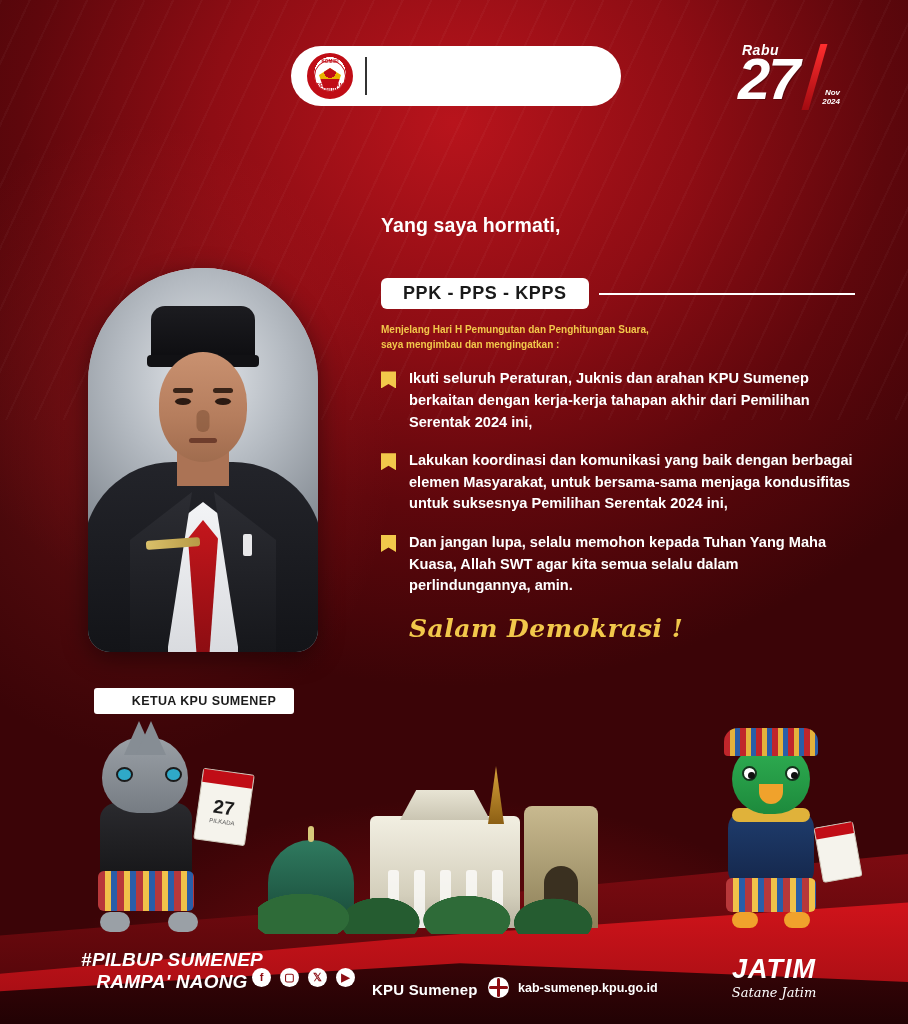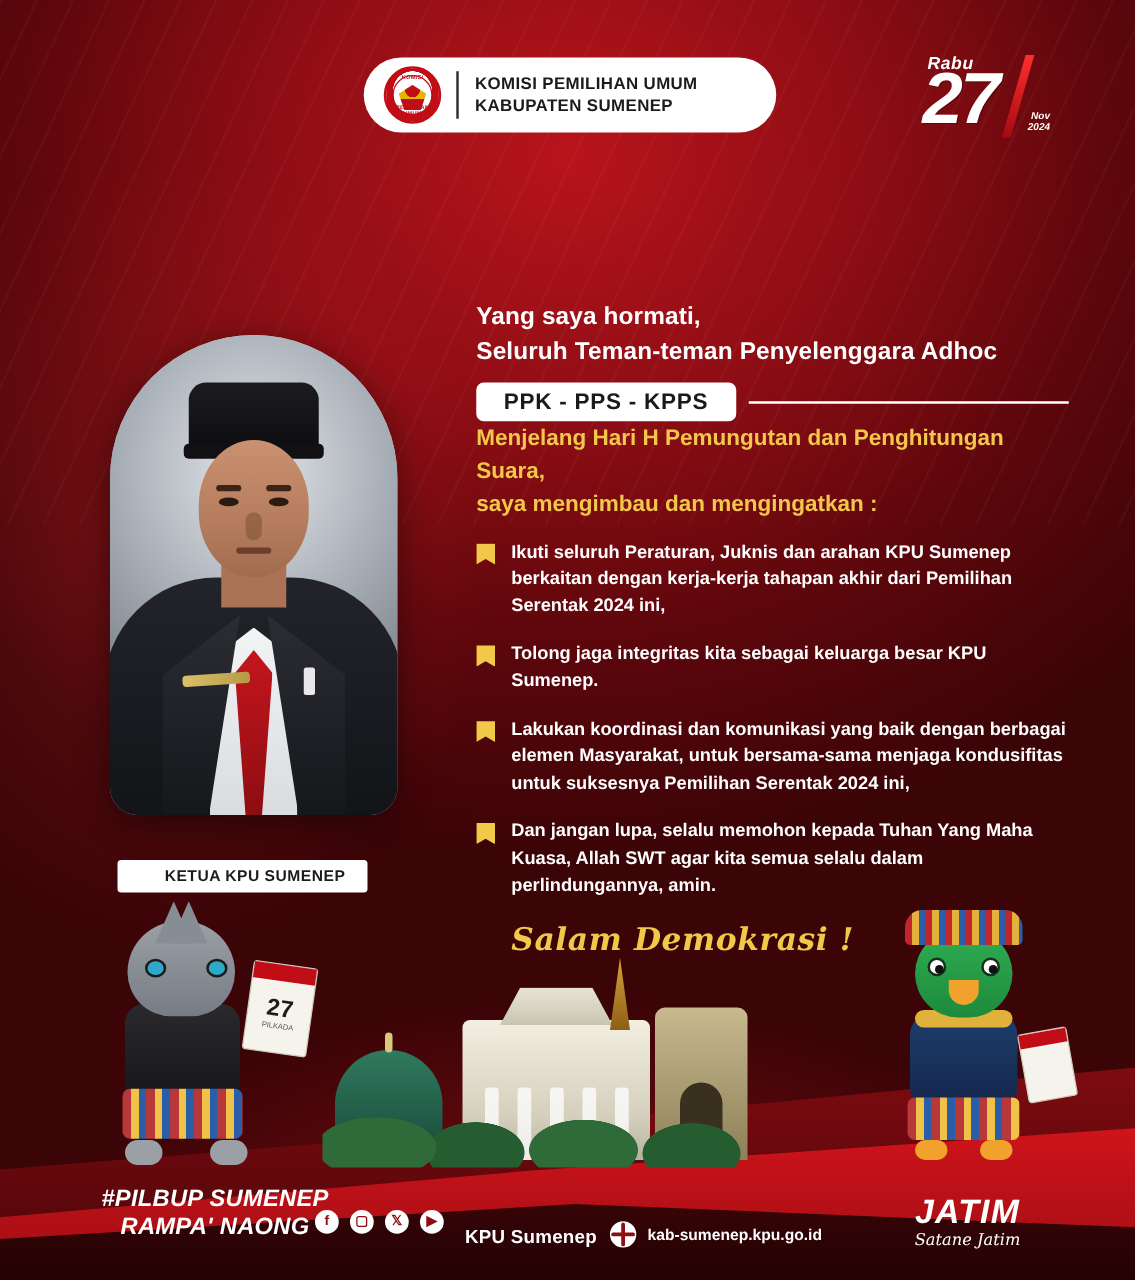--- a/index.html
+++ b/index.html
@@ -229,36 +229,36 @@
   .role-plate {
     position: absolute; left: 94px; top: 688px; width: 200px; height: 26px;
     background: #ffffff; border-radius: 3px;
     display: flex; align-items: center; justify-content: center;
   }
   .role-plate span {
     font-size: 12.5px; font-weight: bold; color: #1c1c1c; letter-spacing: .4px; margin-left: 20px;
   }
 
   
-  .msg { position: absolute; left: 381px; top: 240px; width: 474px; }
+  .msg { position: absolute; left: 381px; top: 212px; width: 474px; }
   .msg h1 {
     color: #ffffff; font-size: 19.5px; font-weight: bold; line-height: 1.42;
     letter-spacing: .1px;
   }
   .ppk-row {
     margin-top: 11px; display: flex; align-items: center; gap: 0;
   }
   .ppk-pill {
     background: #ffffff; color: #1a1a1a;
     font-size: 18px; font-weight: bold; letter-spacing: .6px;
     padding: 5px 22px; border-radius: 6px; white-space: nowrap;
   }
   .ppk-line { flex: 1; height: 2px; background: #ffffff; margin-left: 10px; }
   .subnote {
-    color: #f2c84b; font-size: 18px; font-weight: bold; line-height: 1.45;
+    margin-top: 14px; color: #f2c84b; font-size: 10px; font-weight: bold; line-height: 1.45;
   }
   .bullets { margin-top: 16px; }
   .bullet { display: flex; gap: 13px; margin-bottom: 17px; }
   .bullet-mark {
     flex: none; width: 15px; height: 17px; margin-top: 3px;
     background: #f2c84b;
     clip-path: polygon(0 0, 100% 0, 100% 100%, 50% 74%, 0 100%);
   }
   .bullet-text {
     color: #ffffff; font-size: 14.6px; font-weight: bold; line-height: 1.48;
@@ -492,24 +492,20 @@
 
 
     <div class="title-pill">
       <div class="pill-emblem">
         <div class="inner"></div>
         <div class="lab">KOMISI</div>
         <div class="bird"></div>
         <div class="lab2">PEMILIHAN UMUM</div>
       </div>
       <div class="pill-divider"></div>
-      <div class="pill-text">
-        <div>KOMISI PEMILIHAN UMUM</div>
-        <div>KABUPATEN SUMENEP</div>
-      </div>
     </div>
 
     <div class="date-badge">
       <div class="slash"></div>
       <div class="day">Rabu</div>
       <div class="num">27</div>
       <div class="monthyear">
         <div>Nov</div>
         <div>2024</div>
       </div>
@@ -541,41 +537,37 @@
     </div>
   </div>
 
   <div class="role-plate">
     <span>KETUA KPU SUMENEP</span>
   </div>
 
   <div class="msg">
     <h1>
       <span>Yang saya hormati,</span><br>
-      <span>Seluruh Teman-teman Penyelenggara Adhoc</span><br>
+      <br>
     </h1>
 
     <div class="ppk-row">
       <div class="ppk-pill">PPK - PPS - KPPS</div>
       <div class="ppk-line"></div>
     </div>
 
     <div class="subnote">
       <span>Menjelang Hari H Pemungutan dan Penghitungan Suara,</span><br>
       <span>saya mengimbau dan mengingatkan :</span>
     </div>
 
     <div class="bullets">
       <div class="bullet">
         <div class="bullet-mark"></div>
         <div class="bullet-text">Ikuti seluruh Peraturan, Juknis dan arahan KPU Sumenep berkaitan dengan kerja-kerja tahapan akhir dari Pemilihan Serentak 2024 ini,</div>
-      </div>
-      <div class="bullet">
-        <div class="bullet-mark"></div>
-        <div class="bullet-text">Tolong jaga integritas kita sebagai keluarga besar KPU Sumenep.</div>
       </div>
       <div class="bullet">
         <div class="bullet-mark"></div>
         <div class="bullet-text">Lakukan koordinasi dan komunikasi yang baik dengan berbagai elemen Masyarakat, untuk bersama-sama menjaga kondusifitas untuk suksesnya Pemilihan Serentak 2024 ini,</div>
       </div>
       <div class="bullet">
         <div class="bullet-mark"></div>
         <div class="bullet-text">Dan jangan lupa, selalu memohon kepada Tuhan Yang Maha Kuasa, Allah SWT agar kita semua selalu dalam perlindungannya, amin.</div>
       </div>
     </div>

